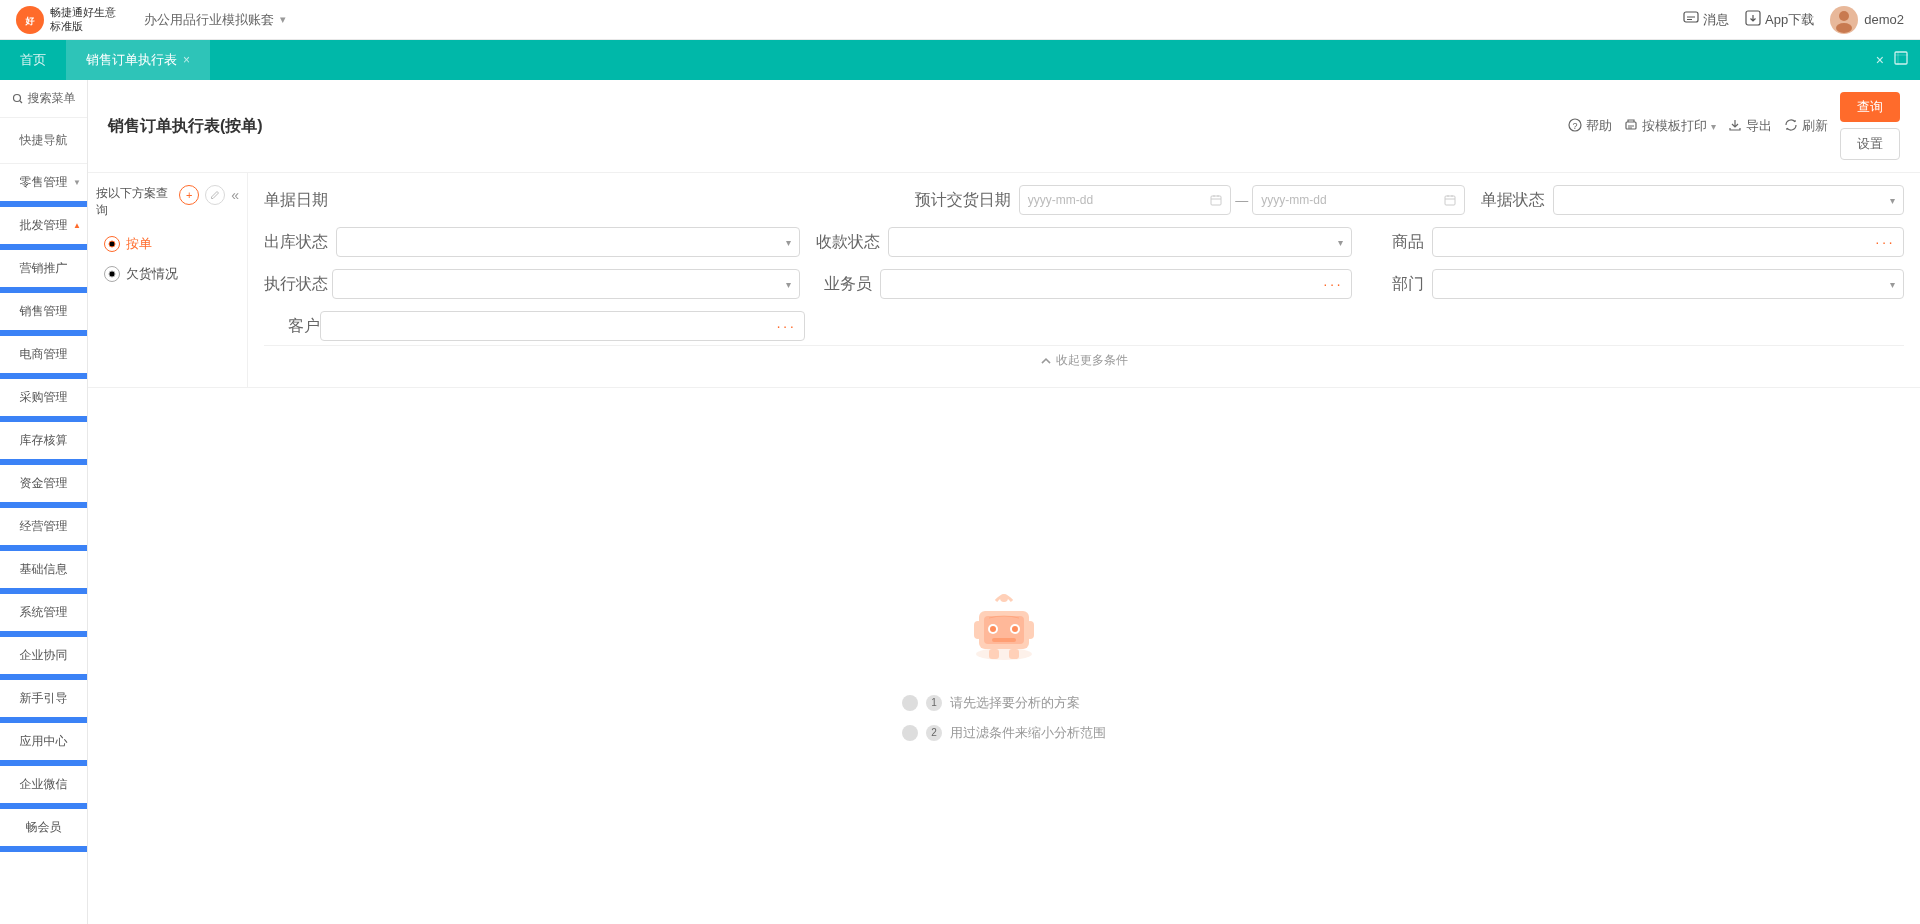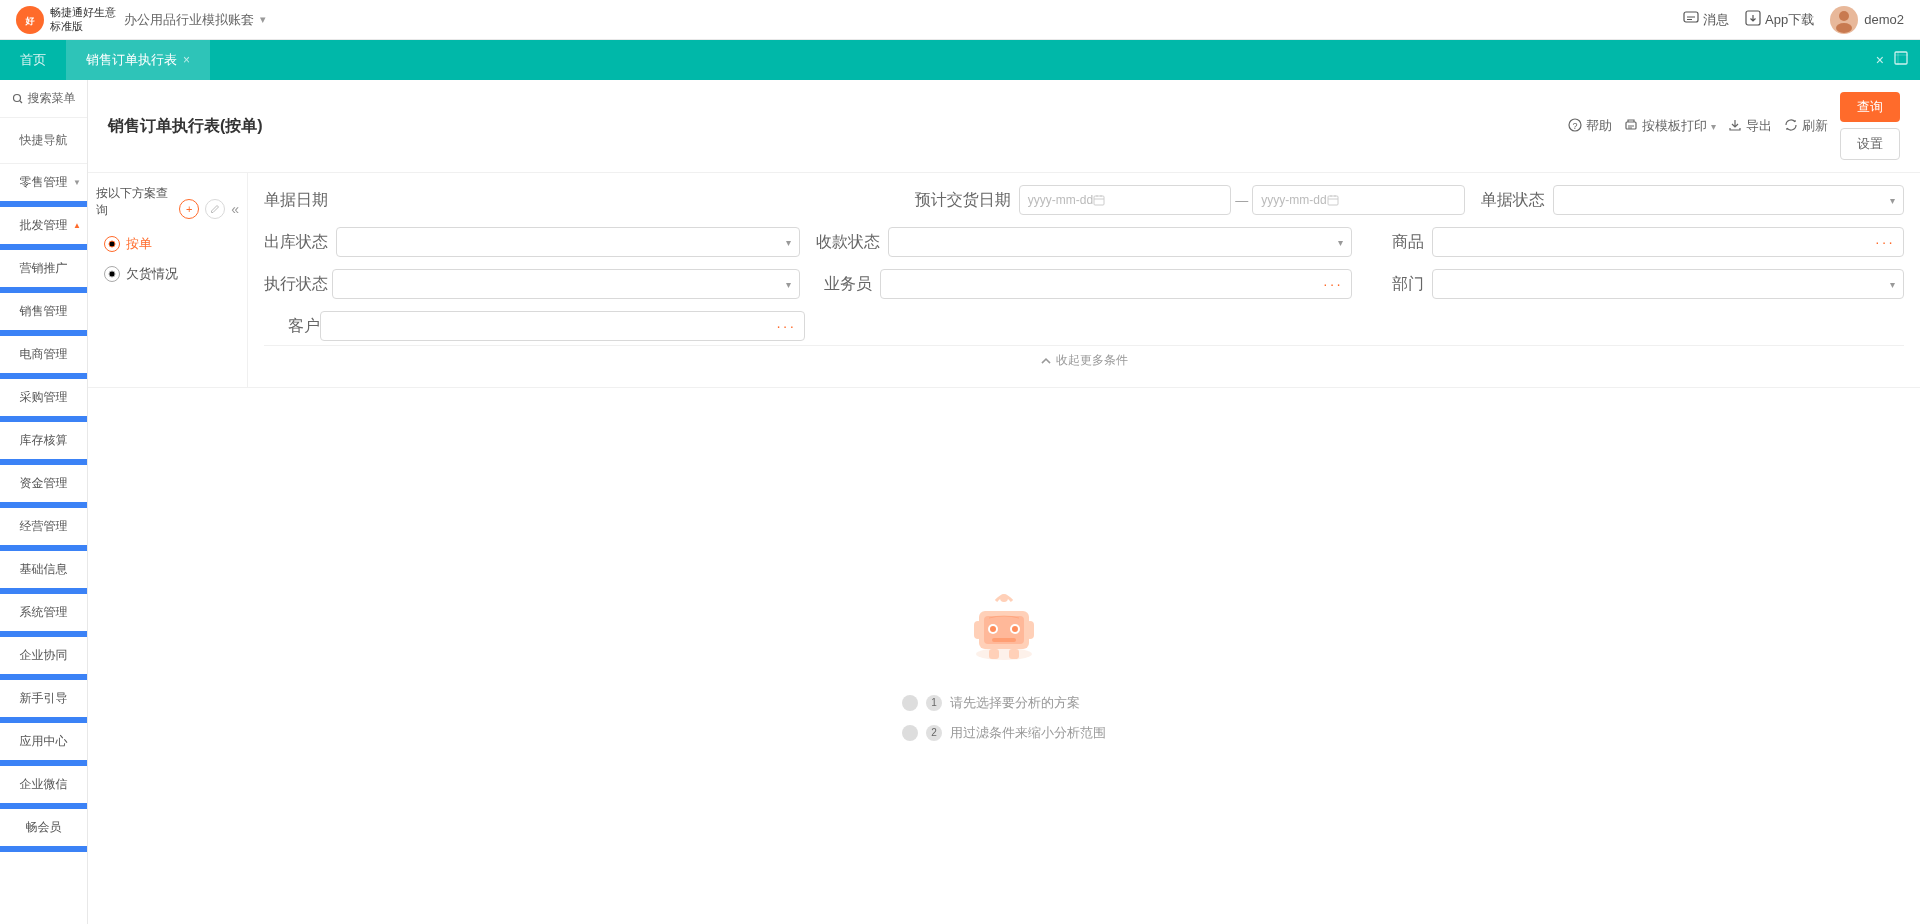--- a/index.html
+++ b/index.html
@@ -4,21 +4,21 @@
   <style>
     * { box-sizing: border-box; margin: 0; padding: 0; }
     body { font-family: 'Microsoft YaHei', Arial, sans-serif; font-size: 13px; background: #f5f5f5; color: #333; display: flex; flex-direction: column; height: 100vh; overflow: hidden; }
 
     
     .topbar { height: 40px; background: #fff; display: flex; align-items: center; justify-content: space-between; padding: 0 16px; border-bottom: 1px solid #e8e8e8; flex-shrink: 0; }
     .topbar-left { display: flex; align-items: center; gap: 8px; }
     .logo-area { display: flex; align-items: center; gap: 6px; }
     .logo-icon { width: 28px; height: 28px; background: #ff6b2b; border-radius: 50%; display: flex; align-items: center; justify-content: center; color: white; font-size: 10px; font-weight: bold; }
     .logo-text { font-size: 11px; color: #333; line-height: 1.2; }
-    .breadcrumb-area { display: flex; align-items: center; gap: 6px; margin-left: 0; font-size: 13px; color: #666; }
+    .breadcrumb-area { display: flex; align-items: center; gap: 6px; margin-left: 20px; font-size: 13px; color: #666; }
     .topbar-right { display: flex; align-items: center; gap: 16px; }
     .topbar-btn { display: flex; align-items: center; gap: 4px; font-size: 13px; color: #555; cursor: pointer; }
     .avatar { width: 28px; height: 28px; border-radius: 50%; background: #ff6b2b; display: flex; align-items: center; justify-content: center; color: white; font-size: 11px; overflow: hidden; }
 
     
     .main-layout { display: flex; flex: 1; overflow: hidden; }
 
     
     .sidebar { width: 88px; background: #fff; border-right: 1px solid #e8e8e8; display: flex; flex-direction: column; overflow-y: auto; flex-shrink: 0; }
     .sidebar-search { padding: 10px 8px; border-bottom: 1px solid #f0f0f0; text-align: center; font-size: 12px; color: #666; cursor: pointer; }
@@ -52,21 +52,21 @@
     .filter-plan-item .plan-icon.sub { border-color: #aaa; color: #aaa; }
 
     
     .filter-form { flex: 1; padding: 12px 16px; }
     .filter-row { display: flex; align-items: center; gap: 16px; margin-bottom: 12px; }
     .filter-label { font-size: 16px; color: #666; white-space: nowrap; min-width: 56px; text-align: right; }
     .filter-input { flex: 1; height: 30px; border: 1px solid #d9d9d9; border-radius: 4px; padding: 0 8px; font-size: 13px; outline: none; }
     .filter-select { flex: 1; height: 30px; border: 1px solid #d9d9d9; border-radius: 4px; padding: 0 8px; font-size: 13px; background: #fff; cursor: pointer; display: flex; align-items: center; justify-content: space-between; position: relative; }
     .filter-select-arrow { color: #999; font-size: 10px; }
     .date-range { display: flex; align-items: center; gap: 4px; flex: 1; }
-    .date-input { flex: 1; height: 30px; border: 1px solid #d9d9d9; border-radius: 4px; padding: 0 8px; font-size: 12px; color: #bbb; display: flex; align-items: center; cursor: pointer; }
+    .date-input { flex: 1; height: 30px; border: 1px solid #d9d9d9; border-radius: 4px; padding: 0 8px; font-size: 12px; color: #bbb; display: flex; align-items: center; justify-content: space-between; cursor: pointer; }
     .date-separator { color: #999; }
     .date-quick-btns { display: flex; gap: 4px; align-items: center; }
     .date-quick-btn { font-size: 12px; color: #666; cursor: pointer; padding: 2px 4px; }
     .date-quick-btn.active { background: #ff6b2b; color: white; border-radius: 2px; padding: 2px 6px; }
     .date-range-text { font-size: 12px; color: #999; }
     .dots-btn { color: #ff6b2b; font-size: 14px; cursor: pointer; letter-spacing: 2px; }
 
     
     .collapse-bar { text-align: center; padding: 6px; border-top: 1px solid #f0f0f0; cursor: pointer; }
     .collapse-bar span { font-size: 12px; color: #999; display: flex; align-items: center; justify-content: center; gap: 4px; }
@@ -305,21 +305,21 @@
         <div class="query-btn-row">
           <button class="btn-primary">查询</button>
           <button class="btn-secondary">设置</button>
         </div>
       </div>
     </div>
 
     <div class="filter-container">
 
       <div class="filter-sidebar">
-        <div style="display:flex;align-items:flex-end;justify-content:space-between;margin-bottom:10px;">
+        <div style="display:flex;align-items:flex-start;justify-content:space-between;margin-bottom:10px;">
           <span style="font-size:12px;color:#555;">按以下方案查询</span>
           <div style="display:flex;gap:6px;align-items:center;">
             <div class="icon-btn" style="border-color:#ff6b2b;color:#ff6b2b;">+</div>
             <div class="icon-btn" style="border-color:#d9d9d9;color:#aaa;">
               <svg width="10" height="10" viewBox="0 0 10 10" fill="none">
                   <path d="M1.5 7L7 1.5 8.5 3 3 8.5H1.5V7z" stroke="#aaa" stroke-width="0.8"></path>
                 </svg>
             </div>
             <div class="collapse-btn" style="color:#999;font-size:14px;">«</div>
           </div>

